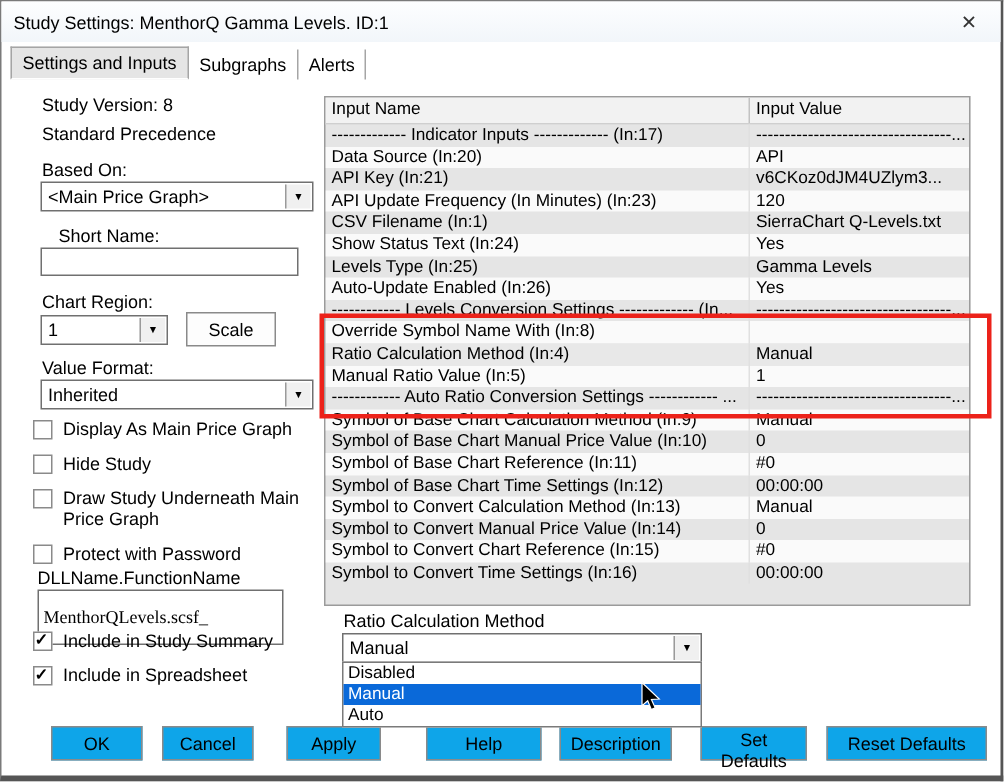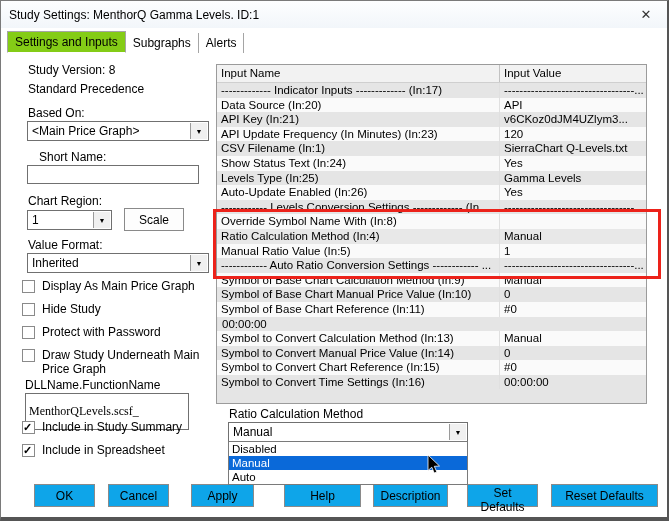--- a/index.html
+++ b/index.html
@@ -14,21 +14,21 @@
   }
   
   .titlebar{position:absolute;top:0;left:0;right:0;height:27px;
     background:linear-gradient(#fdfeff,#f2f6fa);}
   .title{position:absolute;left:8px;top:7px;font-size:12px;white-space:nowrap;}
   .close{position:absolute;right:12px;top:5px;width:18px;height:18px;text-align:center;
     line-height:17px;font-size:13px;color:#333;cursor:default;}
   
   .tabstrip{position:absolute;left:6px;top:31px;height:21px;display:flex;align-items:flex-end;}
   .tab{padding:3px 7px 3px;font-size:12px;border-right:1px solid #a5a5a5;background:transparent;white-space:nowrap;}
-  .tab.active{border:1px solid #a5a5a5;border-bottom:1px solid #fff;background:#84cc16;}
+  .tab.active{border:1px solid #a5a5a5;border-bottom:1px solid #fff;background:#e5e5e5;}
   
   .lp-label{position:absolute;font-size:12px;white-space:nowrap;}
   .combo{position:absolute;height:20px;border:1px solid #707070;background:#fff;
     box-sizing:border-box;font-size:12px;display:flex;align-items:center;padding-left:4px;}
   .combo .cval{white-space:nowrap;overflow:hidden;flex:1;}
   .combo .arrow{position:absolute;right:1px;top:1px;bottom:1px;width:16px;background:#f0f0f0;
     border-left:1px solid #9a9a9a;display:flex;align-items:center;justify-content:center;
     font-size:7px;color:#000;}
   .tinput{position:absolute;border:1px solid #707070;background:#fff;box-sizing:border-box;
     font-family:inherit;font-size:12px;padding:1px 3px;}
@@ -124,25 +124,25 @@
   <label class="cb">
         <span class="box"></span>
         <span class="lbl">Display As Main Price Graph</span>
       </label>
       <label class="cb">
         <span class="box"></span>
         <span class="lbl">Hide Study</span>
       </label>
       <label class="cb">
         <span class="box"></span>
+        <span class="lbl">Draw Study Underneath Main Price Graph</span>
+      </label>
+      <label class="cb">
+        <span class="box"></span>
         <span class="lbl">Protect with Password</span>
-      </label>
-      <label class="cb">
-        <span class="box"></span>
-        <span class="lbl">Draw Study Underneath Main Price Graph</span>
       </label>
     </div>
 
   <div class="lp-label" style="left:24px;top:377px;">DLLName.FunctionName</div>
   <input class="tinput" id="dll-input" value="MenthorQLevels.scsf_" style="">
 
   <div class="cbgroup" id="include-group">
 
   <label class="cb checked">
         <span class="box"></span>
@@ -219,20 +219,21 @@
         </div>
         <div class="trow">
           <div class="tname">Symbol of Base Chart Manual Price Value   (In:10)</div>
           <div class="tval">0</div>
         </div>
         <div class="trow">
           <div class="tname">Symbol of Base Chart Reference   (In:11)</div>
           <div class="tval">#0</div>
         </div>
         <div class="trow">
+          <div class="tname">Symbol of Base Chart Time Settings   (In:12)</div>
           <div class="tval">00:00:00</div>
         </div>
         <div class="trow">
           <div class="tname">Symbol to Convert Calculation Method   (In:13)</div>
           <div class="tval">Manual</div>
         </div>
         <div class="trow">
           <div class="tname">Symbol to Convert Manual Price Value   (In:14)</div>
           <div class="tval">0</div>
         </div>

